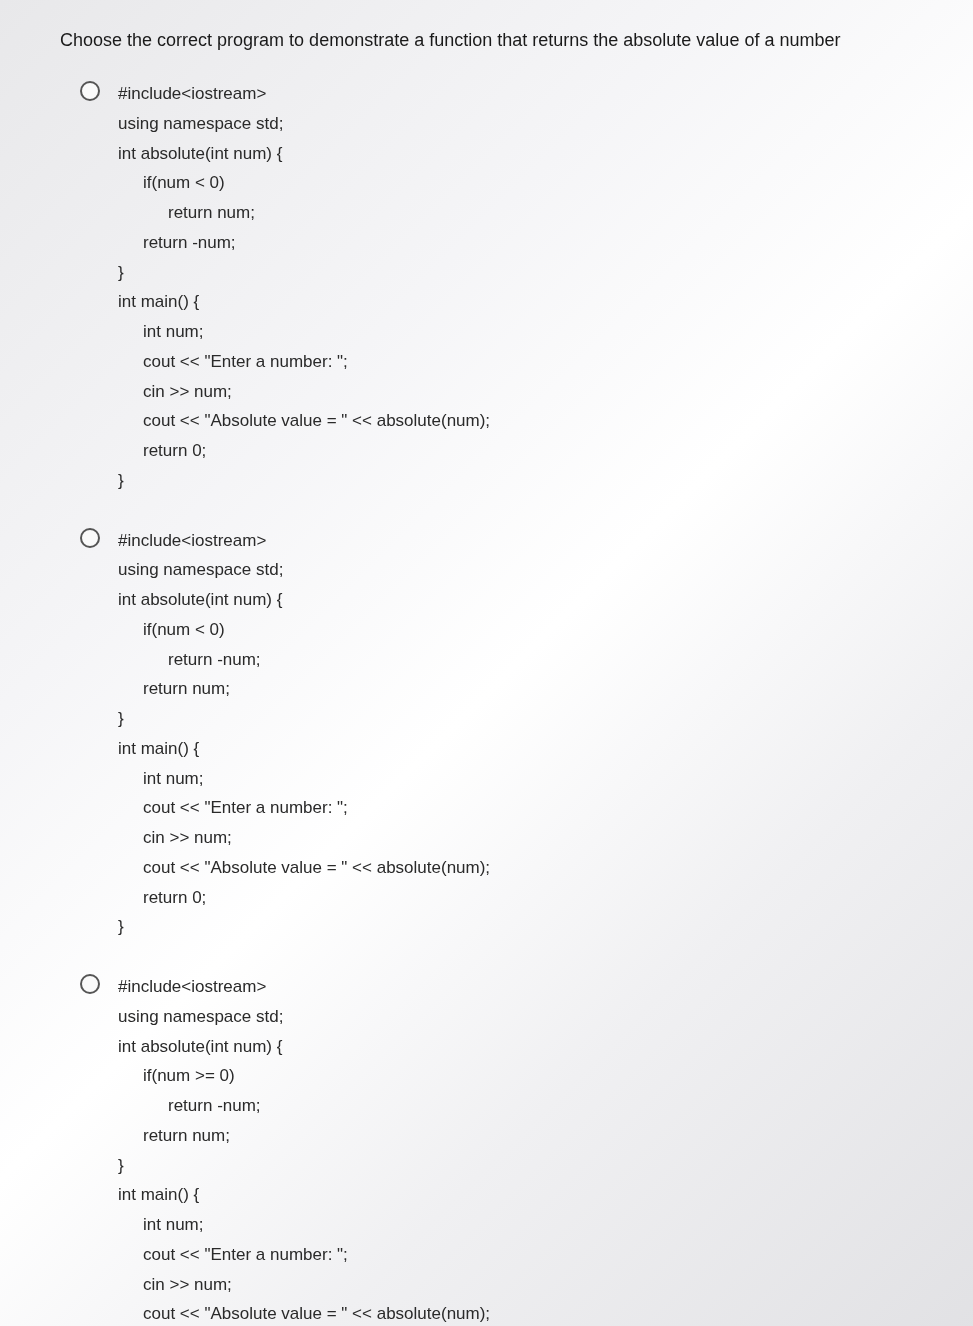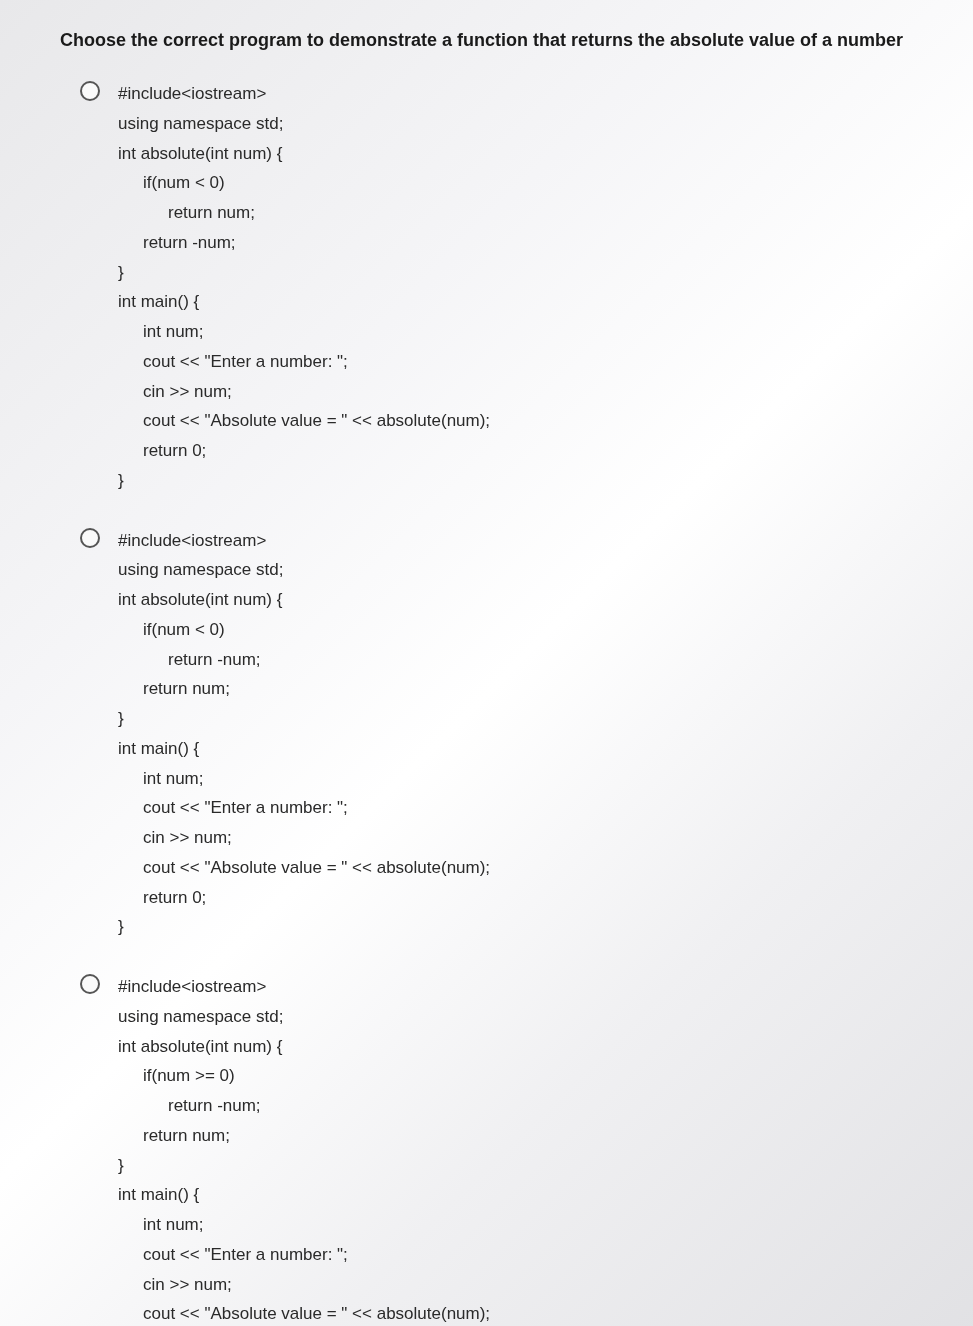--- a/index.html
+++ b/index.html
@@ -11,21 +11,21 @@
       font-family: -apple-system, BlinkMacSystemFont, "Segoe UI", Arial, sans-serif;
       background: linear-gradient(135deg, #e8e8ea 0%, #f5f5f7 30%, #ffffff 50%, #f0f0f2 70%, #e0e0e3 100%);
       padding: 30px 60px;
       width: 973px;
       min-height: 1326px;
       color: #2a2a2a;
       position: relative;
     }
     .question-text {
       font-size: 18px;
-      font-weight: 700;
+      font-weight: 400;
       color: #1a1a1a;
       margin-bottom: 28px;
     }
     .option {
       display: flex;
       align-items: flex-start;
       margin-bottom: 30px;
       margin-left: 20px;
     }
     .radio-circle {

